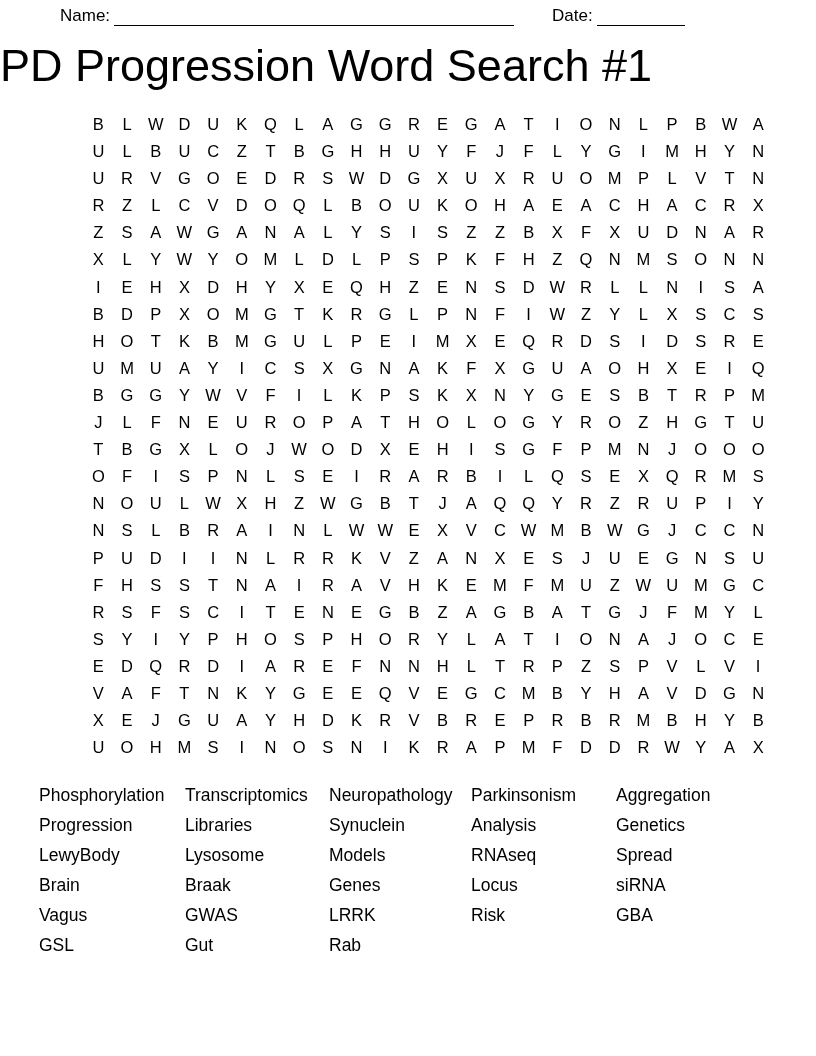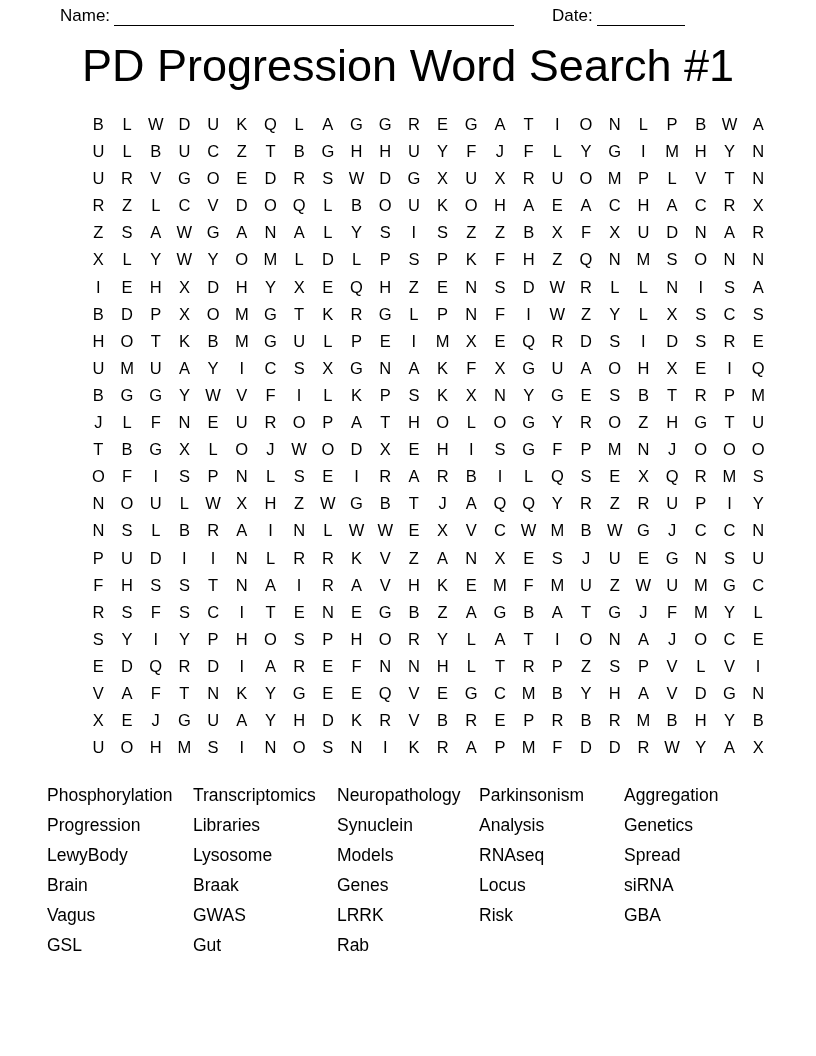--- a/index.html
+++ b/index.html
@@ -44,21 +44,20 @@
   .nd-rule.name-rule { width: 400px; }
   .nd-rule.date-rule { width: 88px; }
   .nd-gap { width: 18px; flex: 0 0 auto; }
 
   
   .puzzle-title {
     position: absolute;
     left: 0;
     top: 40px;
     width: 816px;
-    text-align: center;
     font-size: 45px;
     line-height: 52px;
     font-weight: normal;
     letter-spacing: 0px;
     font-family: "Liberation Sans", sans-serif;
   }
 
   
   #letter-grid {
     position: absolute;
@@ -76,21 +75,21 @@
     justify-content: center;
     font-size: 16.5px;
     line-height: 27.1px;
     font-family: "Liberation Sans", sans-serif;
     color: #000;
   }
 
   
   #word-list {
     position: absolute;
-    left: 47px;
+    left: 39px;
     top: 780px;
     width: 730px;
     display: grid;
     grid-template-columns: 146px 144px 142px 145px 150px;
     grid-auto-rows: 30px;
   }
   .word-item {
     font-size: 17.5px;
     line-height: 30px;
     white-space: nowrap;

